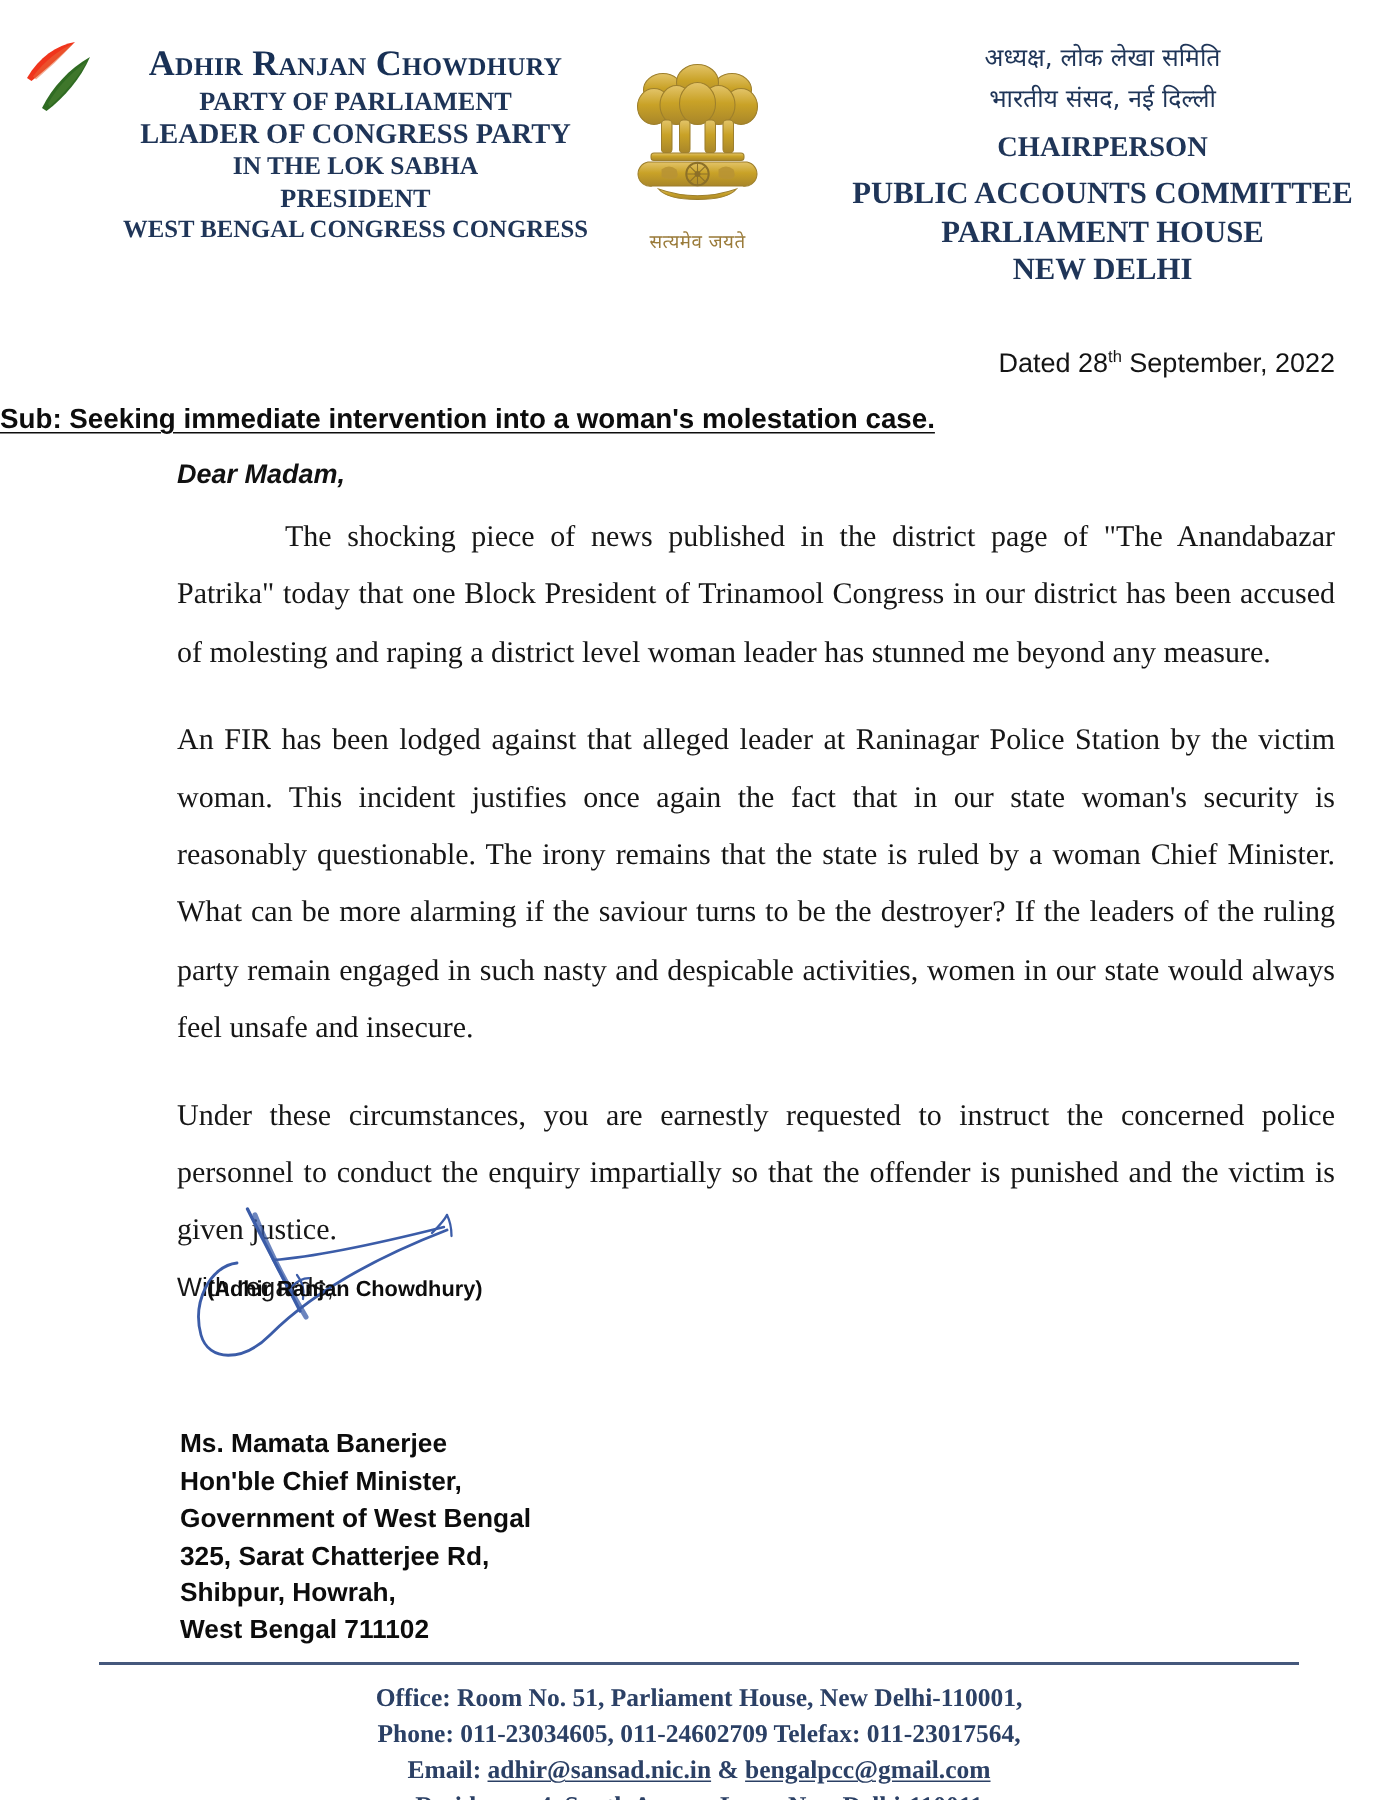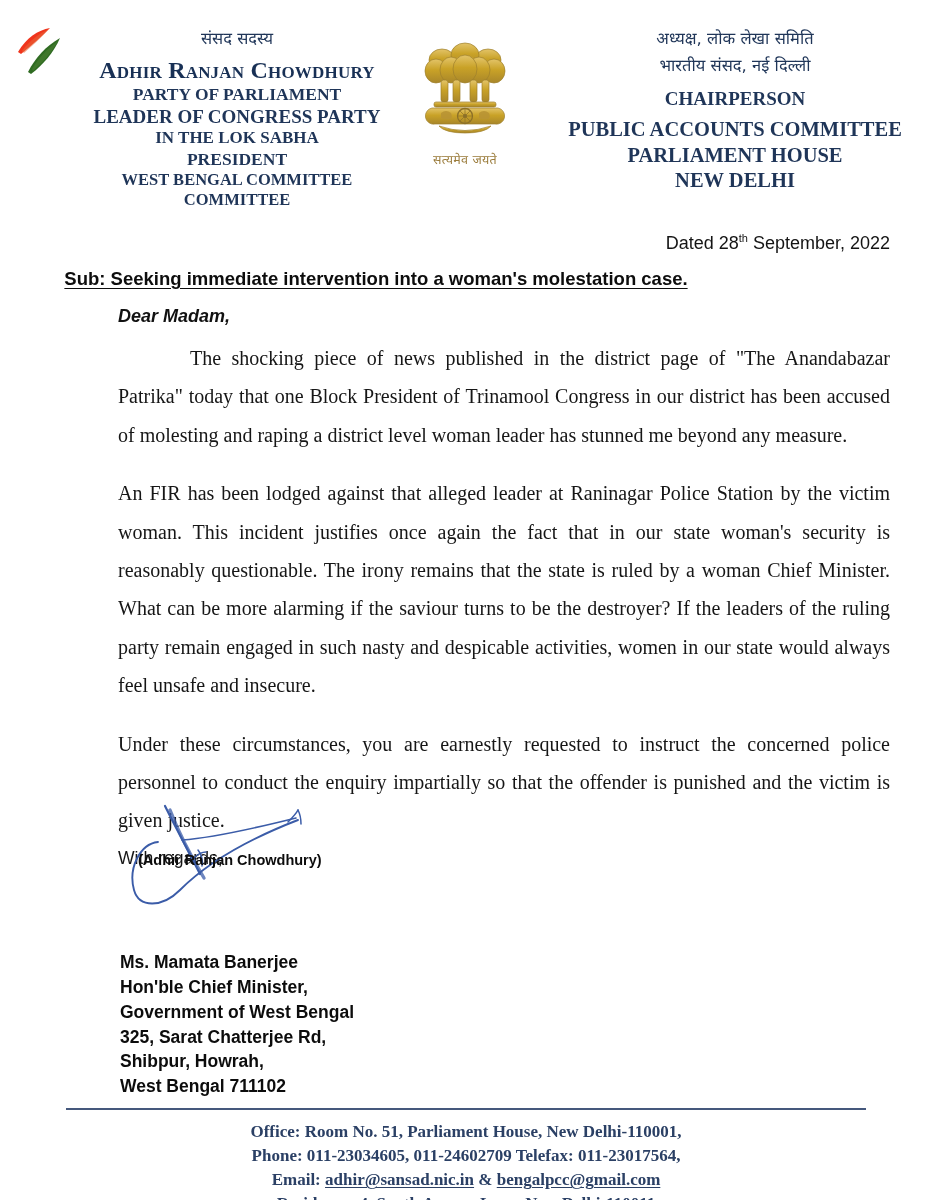--- a/index.html
+++ b/index.html
@@ -115,21 +115,21 @@
     color: #141414;
   }
   .date-line sup { font-size: 11px; }
 
   
   .subject {
     position: absolute;
     left: 0;
     top: 268px;
     width: 752px;
-    text-align: center;
+    text-align: left;
   }
   .subject span {
     font-family: "Liberation Sans", sans-serif;
     font-weight: bold;
     font-size: 18.5px;
     text-decoration: underline;
     text-underline-offset: 3px;
     color: #0d0d0d;
   }
 
@@ -237,27 +237,26 @@
     <div class="flag-logo">
       <svg width="62" height="62" viewBox="0 0 62 62" aria-hidden="true">
         <path d="M10 34 C18 20, 30 12, 42 10 C34 18, 24 27, 13 36 Z" fill="#f0341c"></path>
         <path d="M14 33 C22 22, 32 15, 41 11 C33 20, 24 28, 16 35 Z" fill="#e8683a" opacity=".55"></path>
         <path d="M20 54 C27 40, 38 28, 52 20 C46 34, 35 47, 23 56 Z" fill="#2f6b22"></path>
         <path d="M24 51 C31 39, 40 30, 50 23 C44 34, 34 45, 25 53 Z" fill="#4f8433" opacity=".5"></path>
       </svg>
     </div>
 
     <div class="lh-left">
-      <div class="lh-hindi">संसद सदस्य</div>
       <div class="lh-name">Adhir Ranjan Chowdhury</div>
       <div class="lh-title lh-t1">PARTY OF PARLIAMENT</div>
       <div class="lh-title lh-t2">LEADER OF CONGRESS PARTY</div>
       <div class="lh-title lh-t3">IN THE LOK SABHA</div>
       <div class="lh-title lh-t4">PRESIDENT</div>
-      <div class="lh-title lh-t5">WEST BENGAL COMMITTEE COMMITTEE</div>
+      <div class="lh-title lh-t5">WEST BENGAL CONGRESS CONGRESS</div>
     </div>
 
     <div class="emblem-wrap">
       <svg width="100" height="112" viewBox="0 0 100 112" aria-hidden="true">
         <defs>
           <linearGradient id="gold" x1="0" y1="0" x2="0" y2="1">
             <stop offset="0%" stop-color="#e3c469"></stop>
             <stop offset="45%" stop-color="#c9a227"></stop>
             <stop offset="100%" stop-color="#a8862a"></stop>
           </linearGradient>

